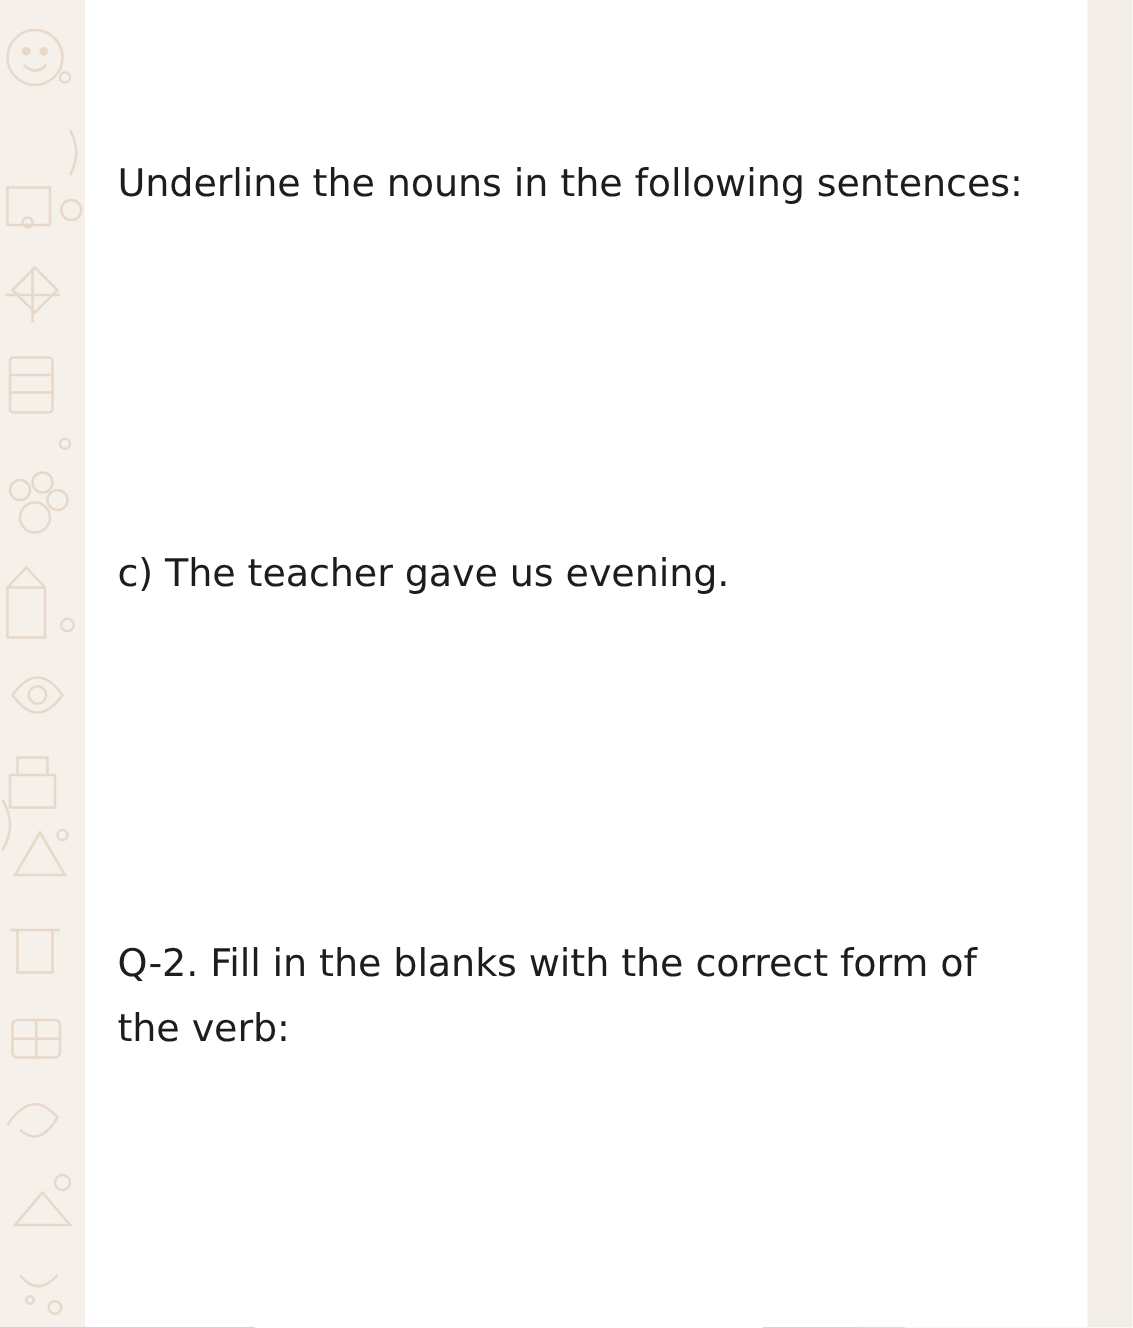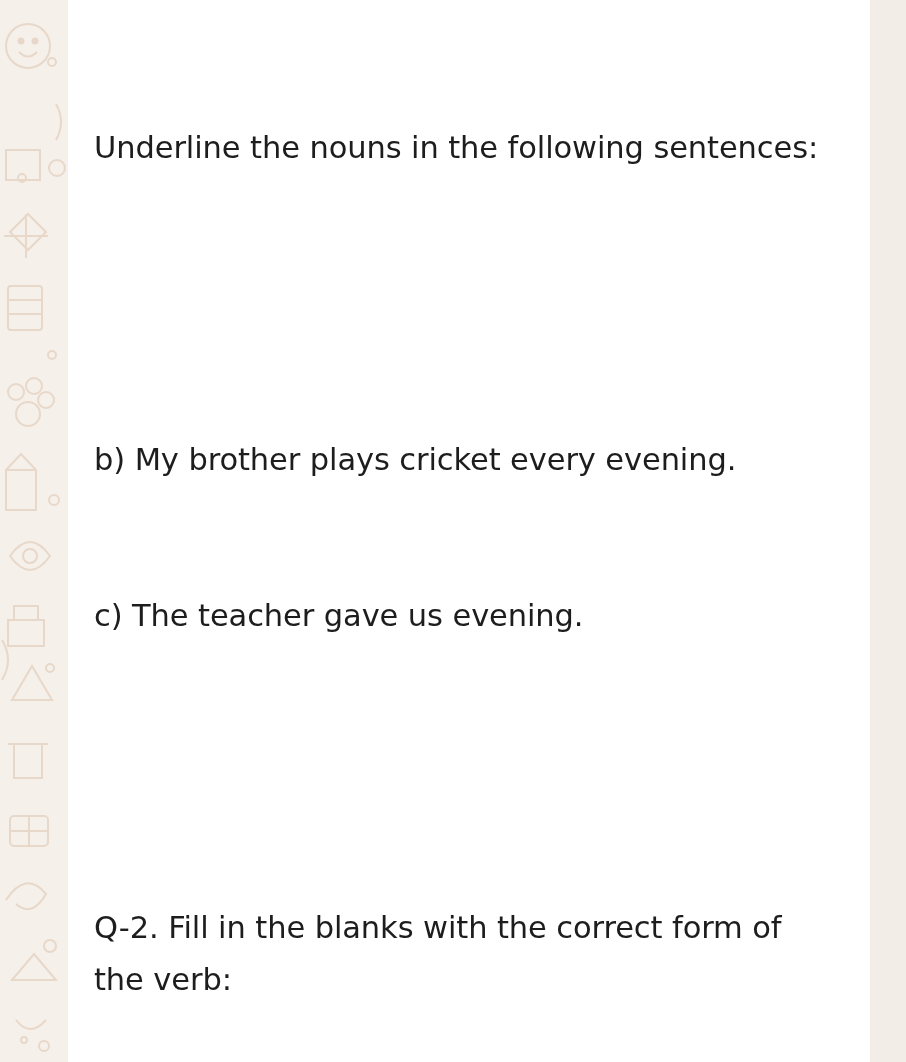--- a/index.html
+++ b/index.html
@@ -138,21 +138,20 @@
       <path d="M6 966 l14 -18 l14 18 z"></path>
       <path d="M4 1016 q14 18 28 0"></path>
       <circle cx="16" cy="1046" r="4"></circle>
     </svg>
   </div>
 
   <div class="sheet">
     <div class="doc-text">
       <div class="para">Underline the nouns in the following sentences:</div>
       <span class="blank-line"></span>
-      <div class="para">b) My brother plays cricket every evening.</div>
       <div class="para">c) The teacher gave us evening.</div>
       <span class="blank-line"></span>
       <div class="para">Q-2. Fill in the blanks with the correct form of the verb:</div>
       
       
       
       
       
       
       

